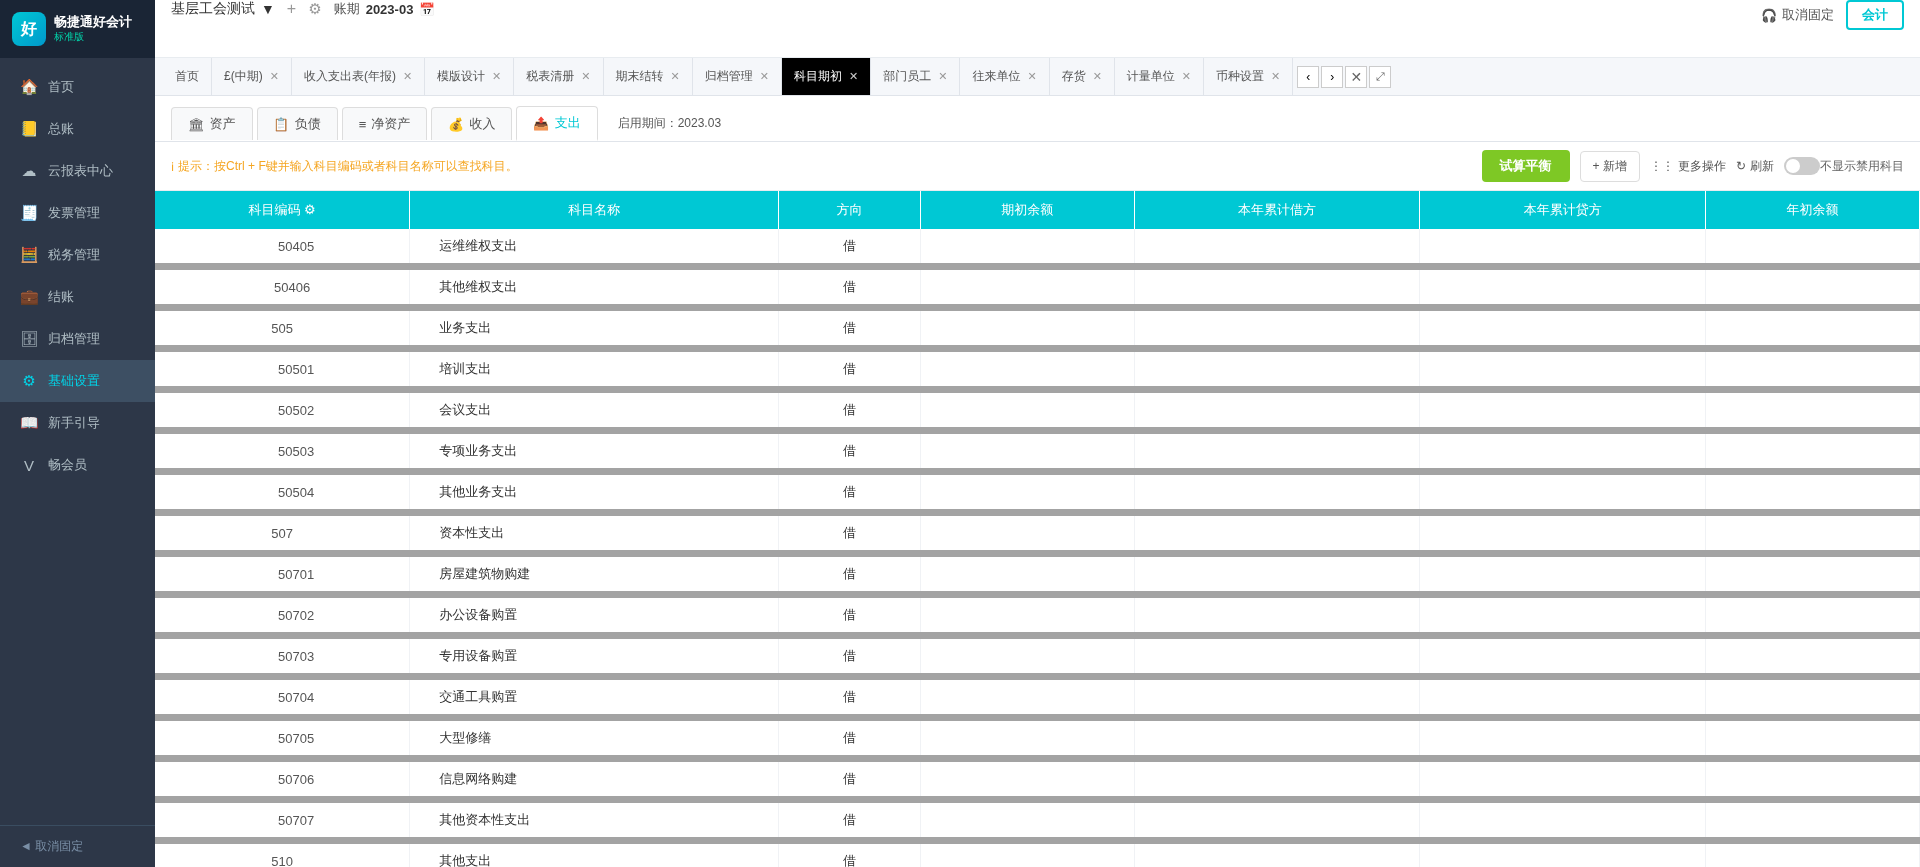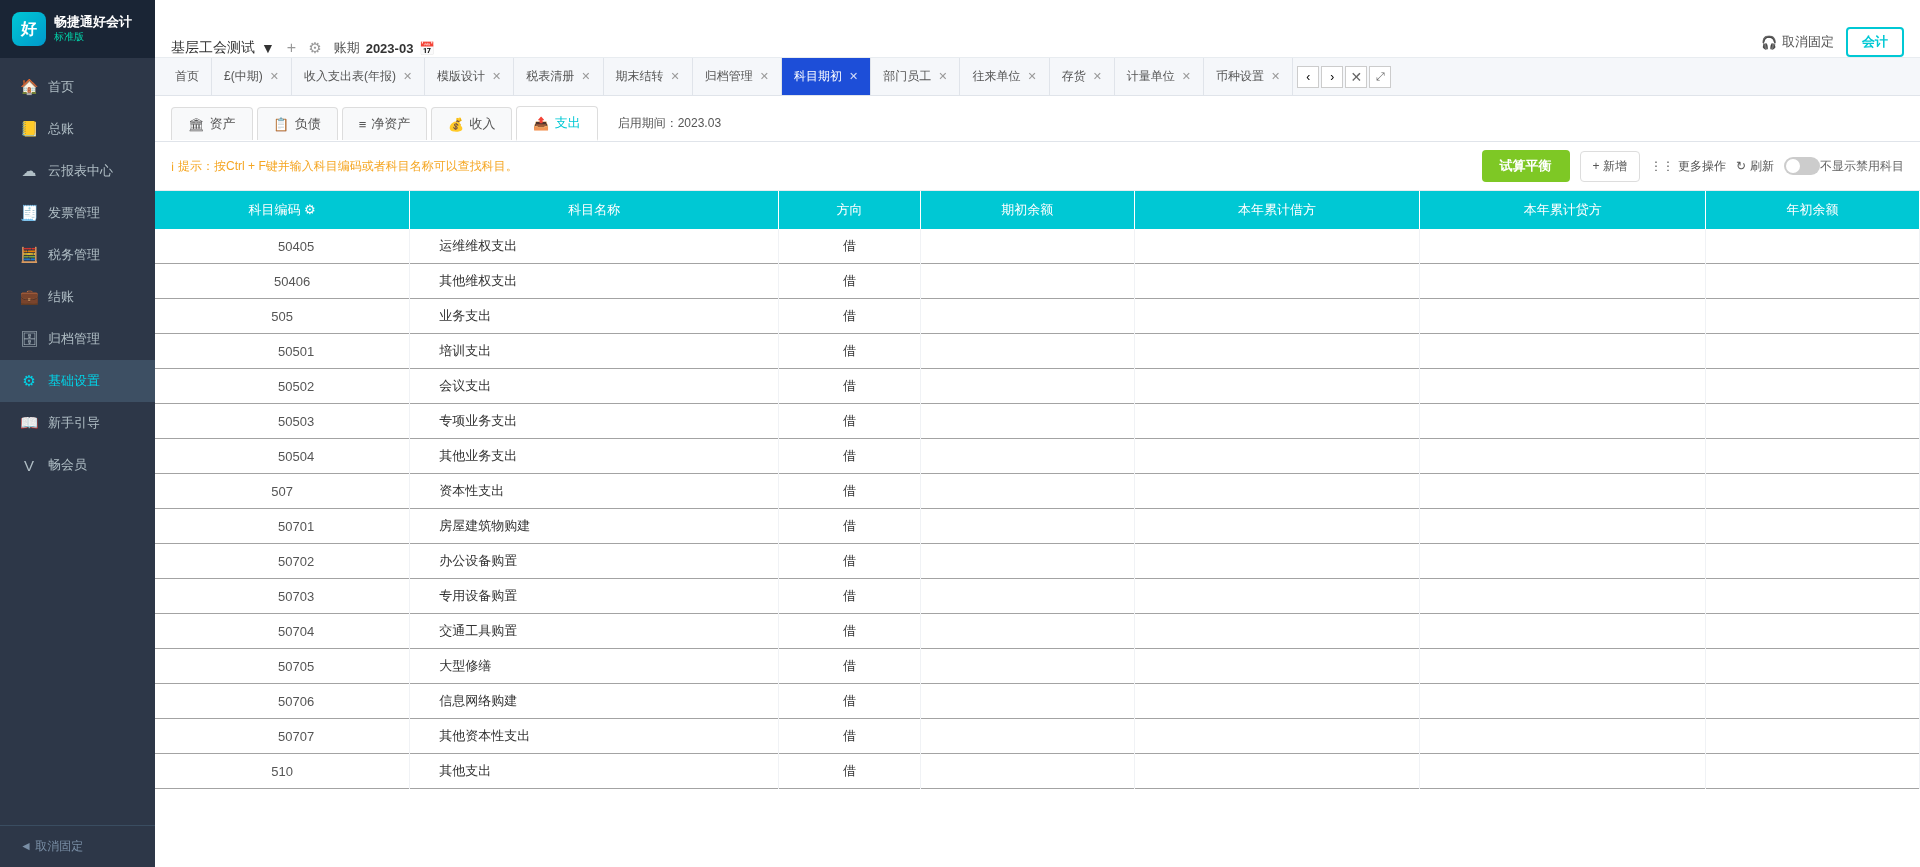--- a/index.html
+++ b/index.html
@@ -62,21 +62,21 @@
     }
 
     
     .main { flex: 1; display: flex; flex-direction: column; height: 100%; overflow: hidden; }
 
     
     .topbar {
       background: white;
       height: 58px;
       display: flex;
-      align-items: flex-end;
+      align-items: flex-start;
       padding: 0 16px;
       border-bottom: 1px solid #e8ecf0;
       gap: 12px;
       flex-shrink: 0;
     }
     .topbar-company {
       font-size: 14px;
       color: #333;
       display: flex;
       align-items: center;
@@ -112,21 +112,21 @@
       gap: 5px;
       padding: 0 12px;
       height: 38px;
       font-size: 12px;
       color: #555;
       cursor: pointer;
       border-right: 1px solid #e0e4ea;
       white-space: nowrap;
       flex-shrink: 0;
     }
-    .tab.active { background: #1d4ed8; color: white; }
+    .tab.active { background: #000000; color: white; }
     .tab-close { font-size: 11px; color: #999; margin-left: 2px; cursor: pointer; }
     .tab.active .tab-close { color: rgba(255,255,255,0.8); }
     .tabbar-nav { display: flex; align-items: center; gap: 2px; margin-left: 4px; }
     .tabbar-nav button {
       border: 1px solid #ccc;
       background: white;
       width: 22px;
       height: 22px;
       cursor: pointer;
       font-size: 12px;
@@ -230,21 +230,21 @@
       top: 0;
       z-index: 10;
     }
     thead th {
       padding: 10px 12px;
       text-align: center;
       font-weight: normal;
       font-size: 13px;
       border-right: 1px solid rgba(255,255,255,0.2);
     }
-    tbody tr { border-bottom: 1px solid #a3a3a3; margin-top: 40px; }
+    tbody tr { border-bottom: 7px solid #a3a3a3; margin-top: 40px; }
     tbody td {
       padding: 8px 12px;
       text-align: center;
       font-size: 13px;
       color: #333;
       border-right: 1px solid #f0f2f5;
     }
     tbody td:first-child { color: #555; }
     tbody td:nth-child(2) { text-align: left; padding-left: 29px; }
 

